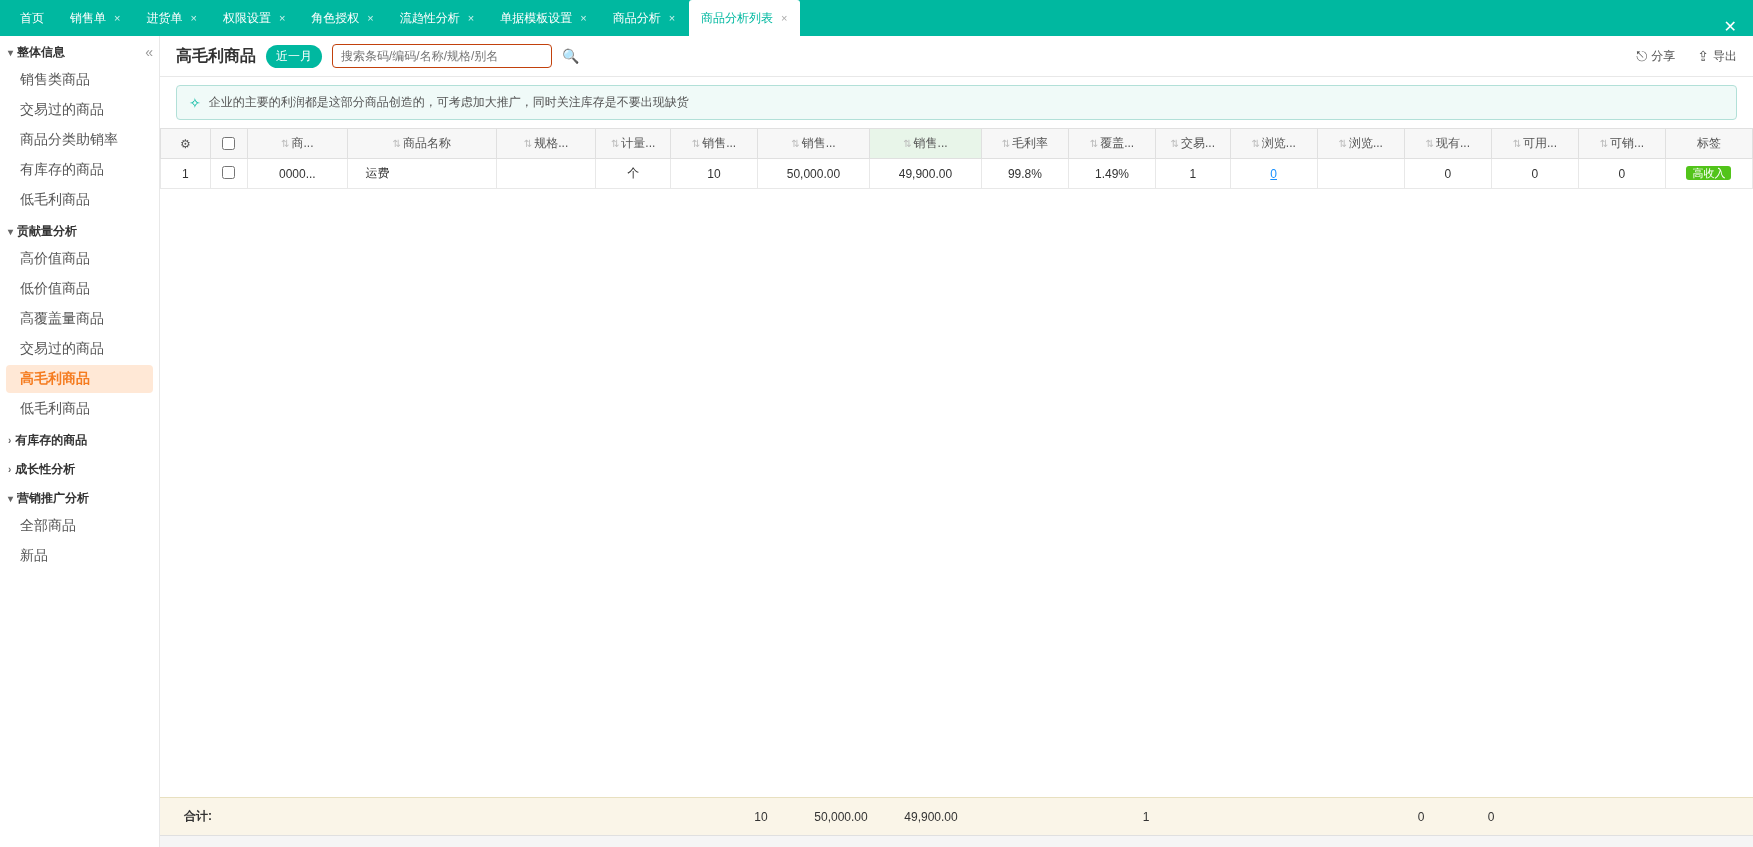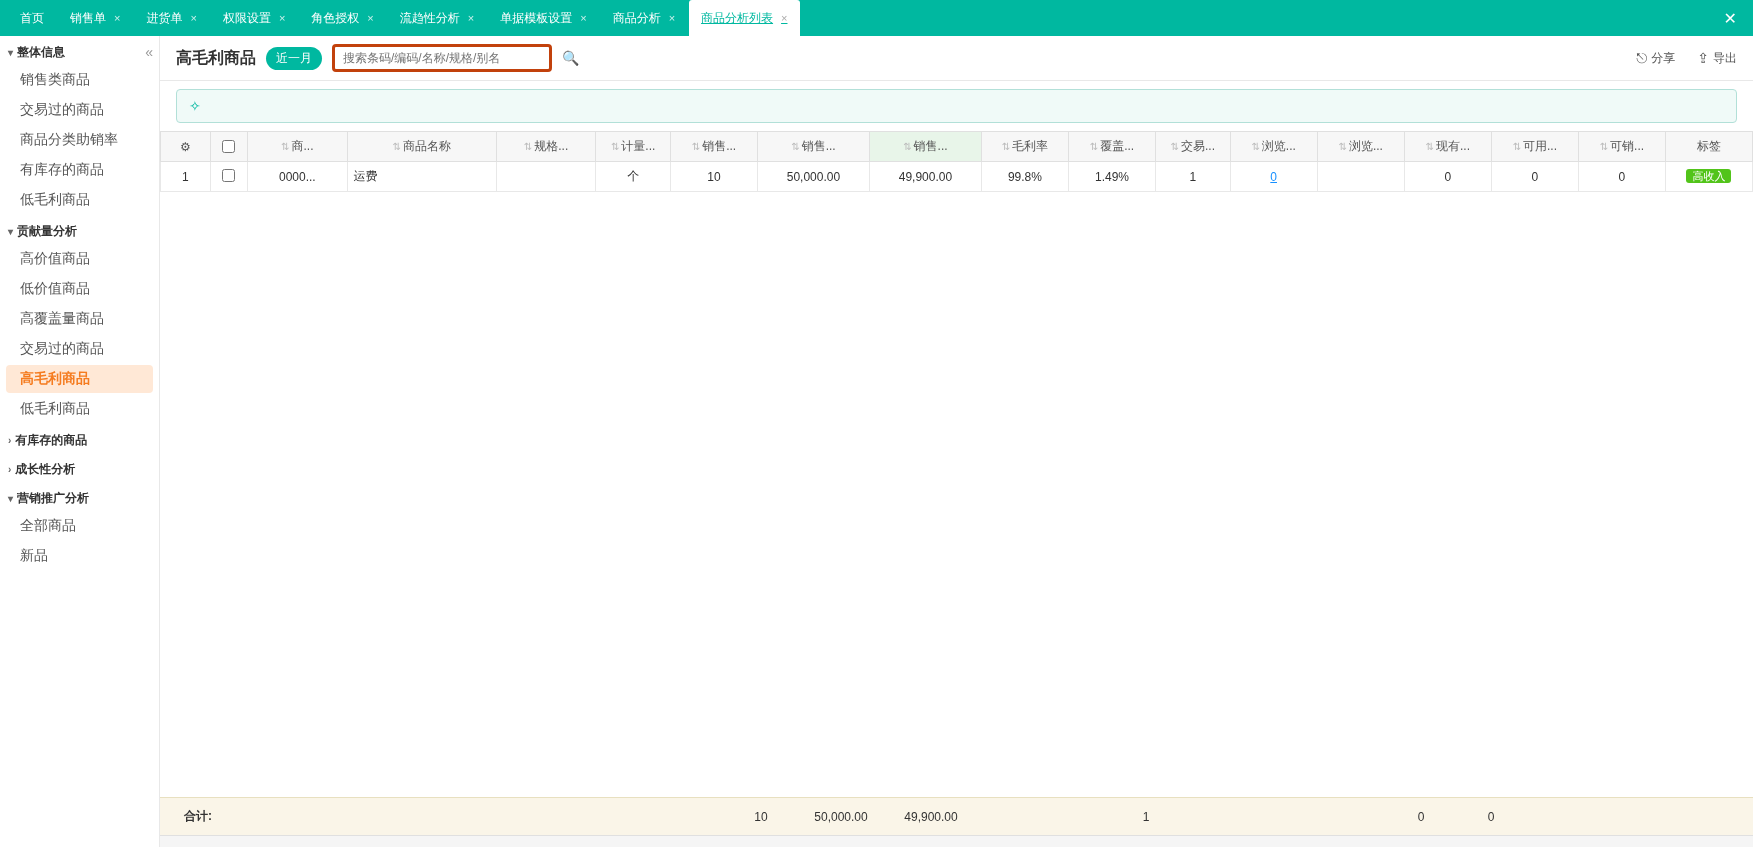--- a/index.html
+++ b/index.html
@@ -1,39 +1,39 @@
 <!DOCTYPE html>
 <html><head>
   <meta charset="utf-8">
   <style>
     * { box-sizing: border-box; margin: 0; padding: 0; font-family: 'Microsoft YaHei', Arial, sans-serif; font-size: 12px; }
     body { background: #f5f5f5; overflow: hidden; width: 1753px; height: 847px; }
 
     
     .top-nav {
       display: flex;
-      align-items: center;
+      align-items: flex-end;
       background: #00b8a0;
       height: 36px;
       padding: 0 8px;
       gap: 2px;
     }
     .top-nav .nav-item {
       display: flex;
       align-items: center;
       padding: 0 12px;
       height: 36px;
       color: #fff;
       cursor: pointer;
       white-space: nowrap;
       font-size: 13px;
       border-radius: 3px 3px 0 0;
       gap: 4px;
     }
-    .top-nav .nav-item.active { background: #fff; color: #00b8a0; text-decoration: underline; }
+    .top-nav .nav-item.active { background: #fff; color: #00b8a0; }
     .top-nav .nav-item .close-x {
       font-size: 11px;
       color: rgba(255,255,255,0.8);
       margin-left: 4px;
     }
     .top-nav .nav-item.active .close-x { color: #aaa; }
     .top-nav .spacer { flex: 1; }
     .top-nav .window-close {
       color: #fff;
       font-size: 16px;
@@ -112,21 +112,21 @@
       background: #00b8a0;
       color: #fff;
       border: none;
       border-radius: 12px;
       padding: 3px 10px;
       cursor: pointer;
       font-size: 12px;
       text-align: right;
     }
     .search-input {
-      border: 3px solid #c2410c;
+      border: 1px solid #c2410c;
       border-radius: 4px;
       padding: 4px 8px;
       width: 220px;
       color: #999;
       outline: none;
       font-size: 12px;
     }
     .search-btn {
       background: none;
       border: none;
@@ -353,20 +353,21 @@
         <span>分享</span>
       </button>
       <button class="action-btn" style="margin-left:12px;">
         <span class="icon">⇪</span>
         <span>导出</span>
       </button>
     </div>
 
     <div class="info-banner">
       <span class="info-icon">✧</span>
+      <span>企业的主要的利润都是这部分商品创造的，可考虑加大推广，同时关注库存是不要出现缺货</span>
     </div>
 
     <div class="table-container">
       <table>
         <colgroup>
           <col class="col-seq">
           <col class="col-check">
           <col class="col-code">
           <col class="col-name">
           <col class="col-spec">
@@ -491,21 +492,21 @@
                 <span>标签</span>
               </div>
             </th>
           </tr>
         </thead>
         <tbody>
           <tr>
             <td>1</td>
             <td><input type="checkbox" style=""></td>
             <td>0000...</td>
-            <td style="text-align:left;padding-left:6px;">运费</td>
+            <td style="text-align:left;padding-left:18px;">运费</td>
             <td></td>
             <td>个</td>
             <td>10</td>
             <td>50,000.00</td>
             <td>49,900.00</td>
             <td>99.8%</td>
             <td>1.49%</td>
             <td>1</td>
             <td><span class="link-blue">0</span></td>
             <td></td>

